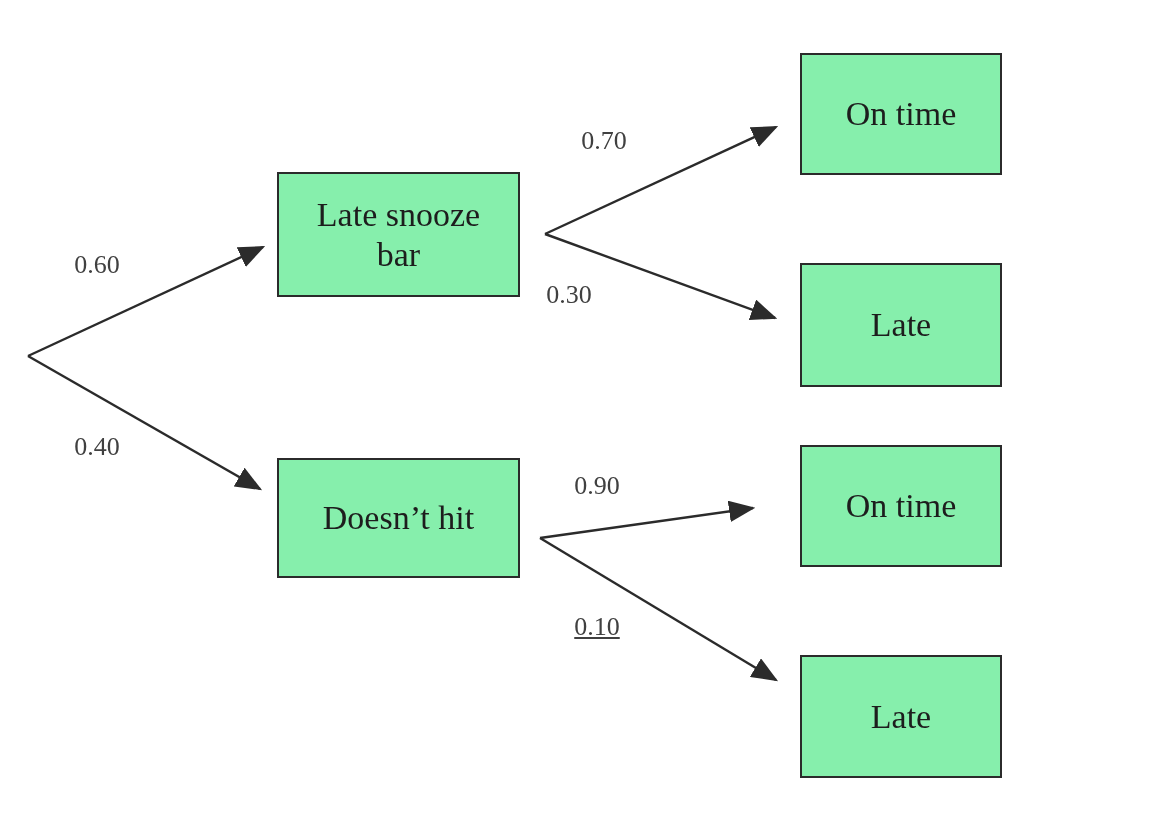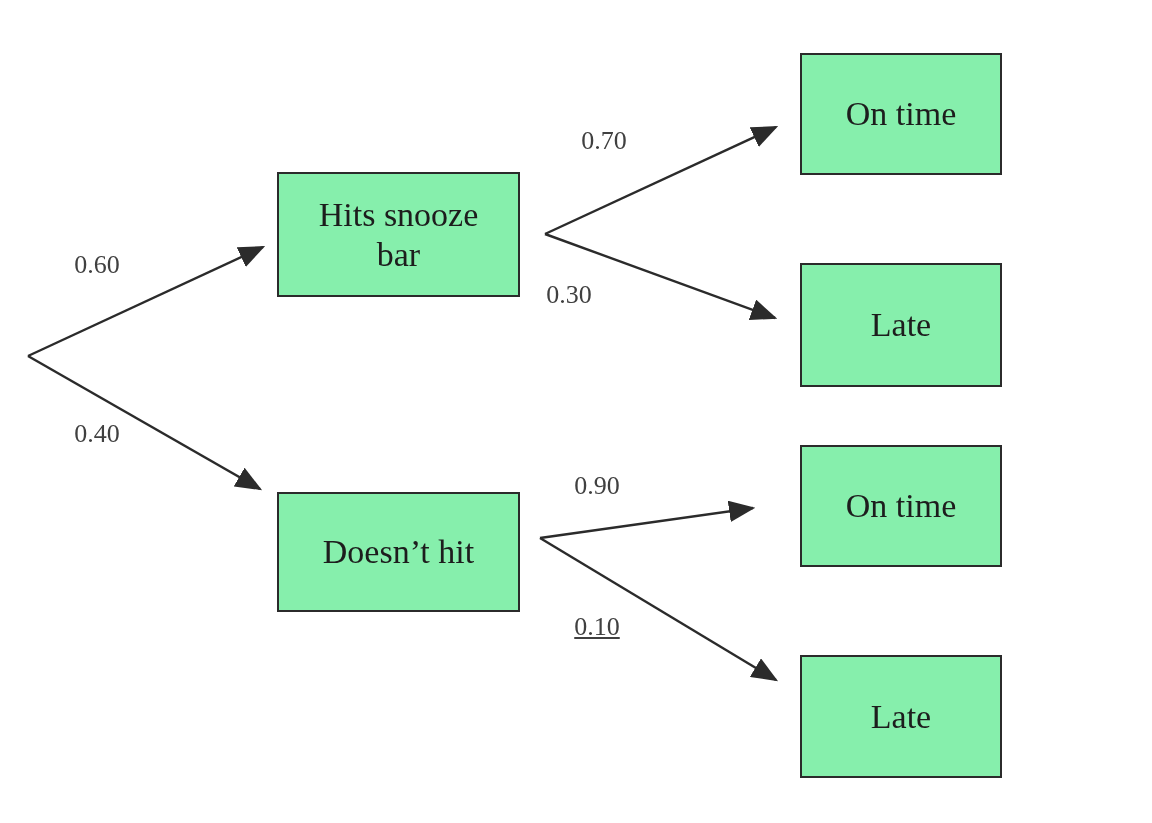--- a/index.html
+++ b/index.html
@@ -58,31 +58,31 @@
     </defs>
     <line x1="28" y1="356" x2="263" y2="247" stroke="#2b2b2b" stroke-width="2.4" marker-end="url(#arrow)"></line>
     <line x1="28" y1="356" x2="260" y2="489" stroke="#2b2b2b" stroke-width="2.4" marker-end="url(#arrow)"></line>
     <line x1="545" y1="234" x2="776" y2="127" stroke="#2b2b2b" stroke-width="2.4" marker-end="url(#arrow)"></line>
     <line x1="545" y1="234" x2="775" y2="318" stroke="#2b2b2b" stroke-width="2.4" marker-end="url(#arrow)"></line>
     <line x1="540" y1="538" x2="753" y2="508" stroke="#2b2b2b" stroke-width="2.4" marker-end="url(#arrow)"></line>
     <line x1="540" y1="538" x2="776" y2="680" stroke="#2b2b2b" stroke-width="2.4" marker-end="url(#arrow)"></line>
   </svg>
 
   <div class="prob-label" style="left:97px; top:265px;">0.60</div>
-  <div class="prob-label" style="left:97px; top:434px;">0.40</div>
+  <div class="prob-label" style="left:97px; top:447px;">0.40</div>
   <div class="prob-label" style="left:604px; top:141px;">0.70</div>
   <div class="prob-label" style="left:569px; top:295px;">0.30</div>
   <div class="prob-label" style="left:597px; top:486px;">0.90</div>
   <div class="prob-label" style="left:597px; top:627px;text-decoration:underline;">0.10</div>
 
   <div class="node" style="left:277px; top:172px; width:243px; height:125px;">
-    <span>Hits snooze</span>
+    <span>Late snooze</span>
     <span>bar</span>
   </div>
-  <div class="node" style="left:277px; top:492px; width:243px; height:120px;">
+  <div class="node" style="left:277px; top:458px; width:243px; height:120px;">
     <span>Doesn’t hit</span>
   </div>
 
   <div class="node" style="left:800px; top:53px; width:202px; height:122px;">
     <span>On time</span>
   </div>
   <div class="node" style="left:800px; top:263px; width:202px; height:124px;">
     <span>Late</span>
   </div>
   <div class="node" style="left:800px; top:445px; width:202px; height:122px;">

